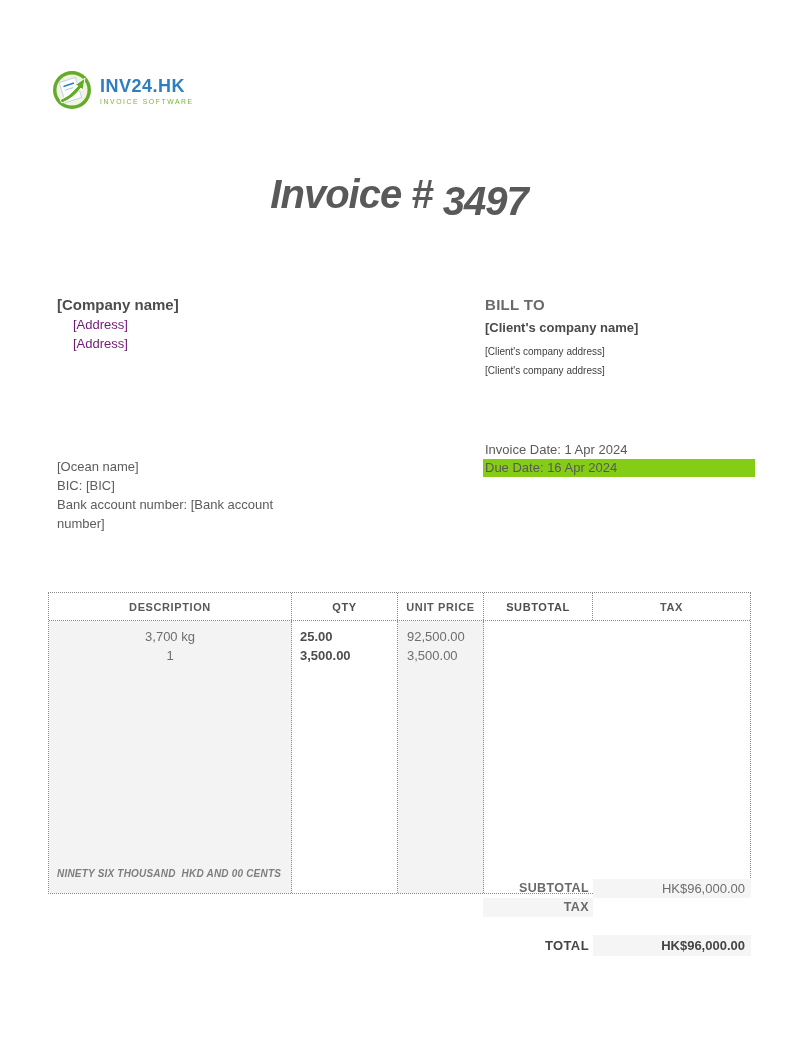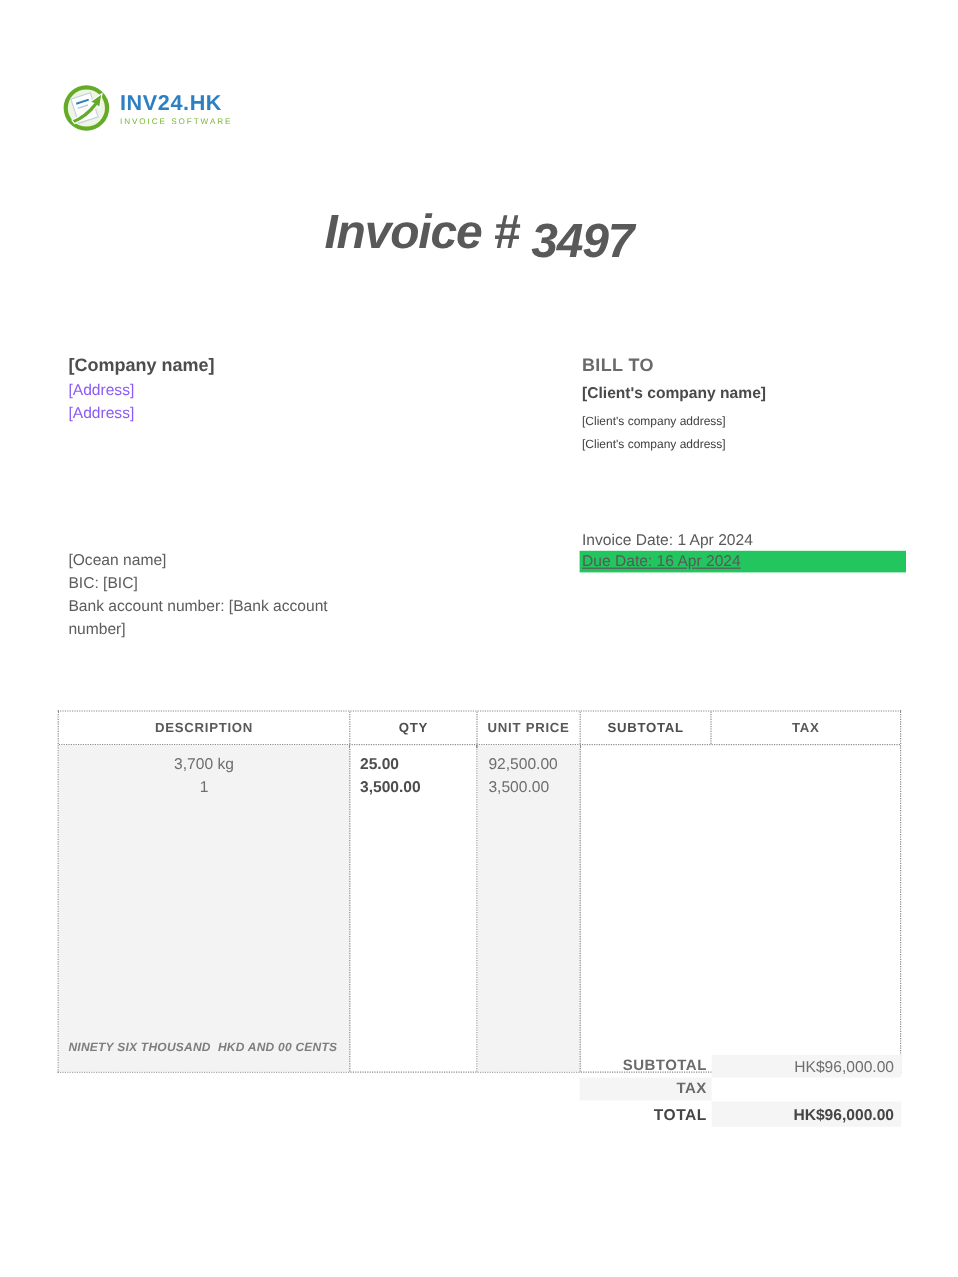--- a/index.html
+++ b/index.html
@@ -19,31 +19,31 @@
   
   .title {
     position:absolute; left:0; top:172px; width:100%; text-align:center;
     font-size:40px; font-weight:bold; font-style:italic; color:#595959; letter-spacing:-1px;
   }
   .title .title-number { display:inline-block; transform:translateY(7px); }
 
   
   .seller { position:absolute; left:57px; top:294px; }
   .seller-name { font-size:15px; font-weight:bold; color:#4d4d4d; line-height:21px; }
-  .seller-addr { font-size:13px; line-height:19px; color:#8b5cf6; }
+  .seller-addr { font-size:13px; line-height:19px; color:#701a75;margin-left:16px; }
 
   .billto { position:absolute; left:485px; top:294px; }
   .billto-heading { font-size:15px; font-weight:600; color:#6a6a6a; letter-spacing:0.3px; line-height:21px; }
   .billto-name { font-size:13px; font-weight:bold; color:#4a4a4a; line-height:21px; margin-top:2px; }
   .billto-addr { font-size:10px; color:#404040; line-height:19px; }
   .billto-addr.first { margin-top:4px; }
 
   .dates { position:absolute; left:483px; top:441px; width:272px; }
   .date-line { font-size:13px; line-height:18px; height:18px; color:#595959; padding-left:2px; }
-  .date-line.highlight { background:#22c55e;text-decoration:underline; }
+  .date-line.highlight { background:#84cc16; }
 
   .bank { position:absolute; left:57px; top:457px; width:240px; font-size:13px; line-height:19px; color:#5c5c5c; }
 
   
   .items-table { position:absolute; left:48px; top:592px; width:703px; border:1px dotted #8a8a8a; }
   .items-header { display:grid; grid-template-columns:243px 106px 86px 109px 1fr; border-bottom:1px dotted #8a8a8a; }
   .hcell {
     height:27px; display:flex; align-items:center; justify-content:center;
     font-size:11px; letter-spacing:0.6px; color:#595959; font-weight:600;
     border-right:1px dotted #8a8a8a;
@@ -56,21 +56,21 @@
   .bcol.shaded { background:#f3f3f3; }
   .cell-line { font-size:13px; line-height:19px; height:19px; }
   .col-desc .cell-line { padding-left:9px; color:#555555; }
   .col-qty .cell-line { text-align:center; color:#6e6e6e; }
   .col-price .cell-line { padding-left:8px; font-weight:bold; color:#4d4d4d; }
   .col-sub .cell-line { padding-left:9px; color:#6e6e6e; }
 
   
   .totals { position:absolute; left:48px; top:879px; width:703px; }
   .totals-row { display:grid; grid-template-columns:435px 110px 158px; height:19px; align-items:center; }
-  .totals-row.total-row { height:21px; margin-top:1px; }
+  .totals-row.total-row { height:21px; margin-top:18px; }
   .t-label { text-align:right; font-size:12.5px; font-weight:600; color:#6a6a6a; letter-spacing:0.4px; padding-right:4px; height:100%; line-height:19px; }
   .t-label.shaded { background:#f5f5f5; }
   .t-value { text-align:right; font-size:13px; color:#6e6e6e; padding-right:6px; height:100%; line-height:19px; }
   .t-value.shaded { background:#f5f5f5; }
   .total-row .t-label { font-size:13px; font-weight:bold; color:#454545; line-height:21px; }
   .total-row .t-value { font-weight:bold; color:#454545; line-height:21px; }
 
   
   .amount-words {
     position:absolute; left:57px; top:868px;

